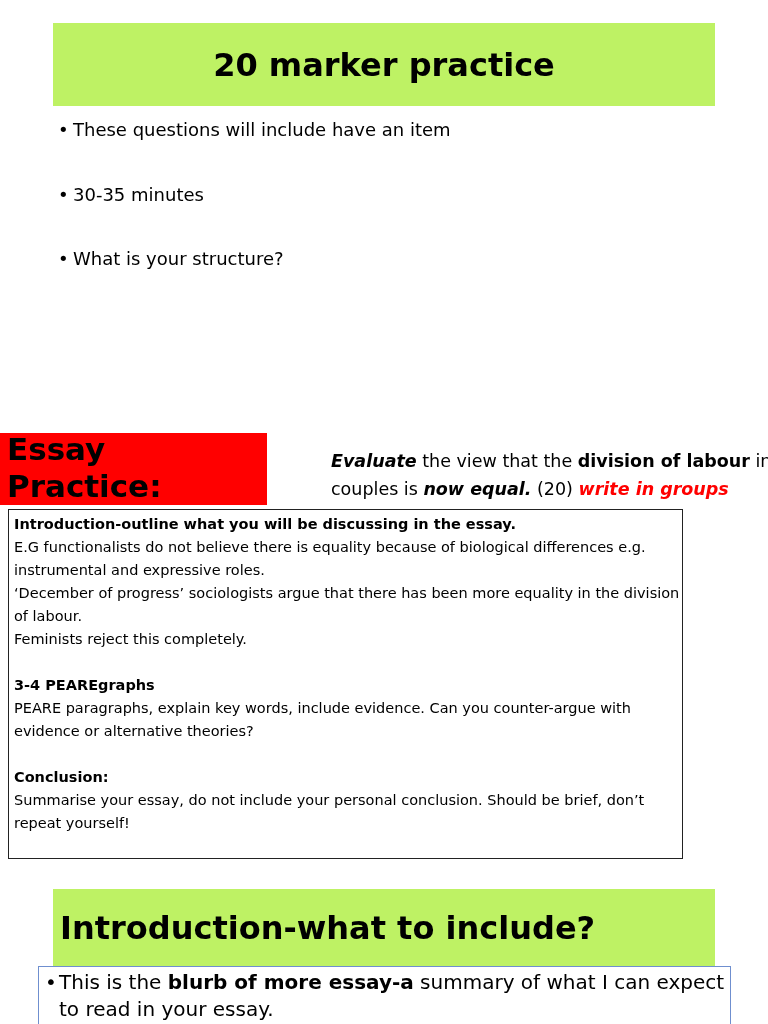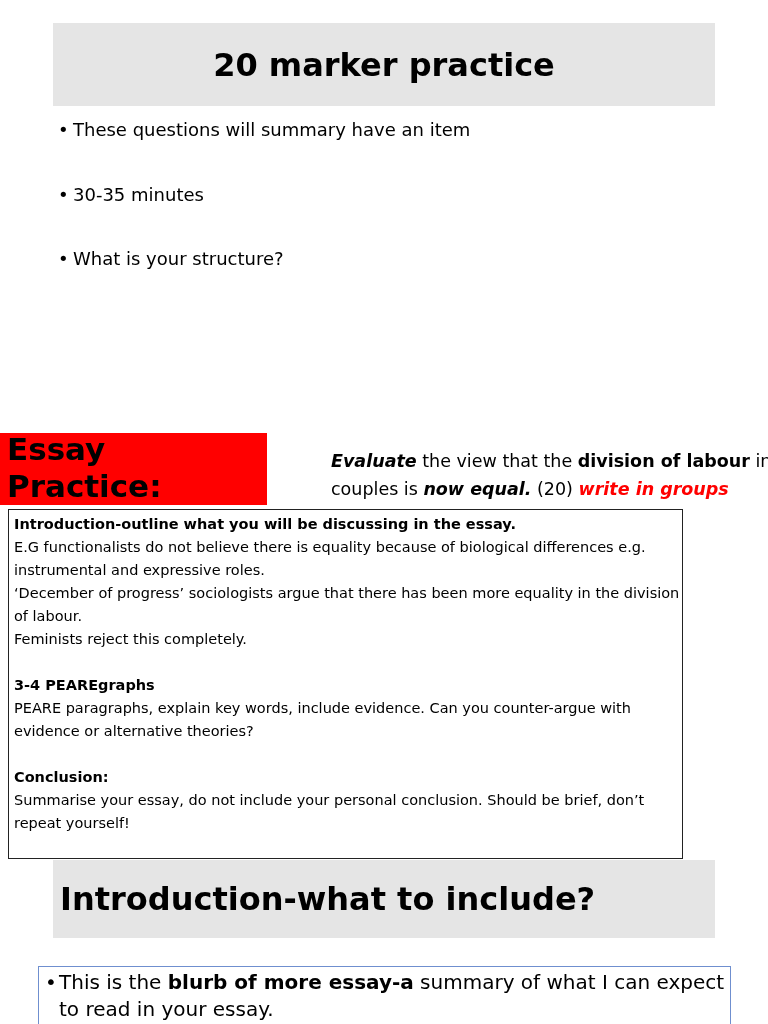--- a/index.html
+++ b/index.html
@@ -2,21 +2,21 @@
 <html><head>
 <meta charset="utf-8">
 <style>
   html, body { margin: 0; padding: 0; }
   body {
     width: 768px; height: 1024px; overflow: hidden;
     background: #ffffff; position: relative;
     font-family: "Liberation Sans", sans-serif; color: #000;
   }
   .banner {
-    position: absolute; background: #e5e5e5;
+    position: absolute; background: #bef264;
     display: flex; align-items: center;
   }
   #title-banner { left: 53px; top: 23px; width: 662px; height: 83px; justify-content: center; }
   #title-banner .banner-text {
     font-family: "DejaVu Sans", sans-serif; font-weight: bold; font-size: 32px;
   }
   .bullet-list { position: absolute; left: 58px; top: 116px; margin: 0; padding: 0; list-style: none; }
   .bullet-list li {
     font-family: "DejaVu Sans", sans-serif; font-size: 18px; line-height: 28px;
     height: 28px; margin-bottom: 36.5px; display: flex;
@@ -42,21 +42,21 @@
     position: absolute; left: 8px; top: 509px; width: 675px; height: 350px;
     border: 1.5px solid #222; box-sizing: border-box;
     padding: 3px 0 0 5px;
     font-family: "DejaVu Sans", sans-serif; font-size: 14.5px; line-height: 23px;
   }
   #plan-box p { margin: 0; }
   #plan-box .gap { height: 23px; }
   #plan-box .b { font-weight: bold; }
   #plan-box .i { }
 
-  #intro-banner { left: 53px; top: 860px; width: 662px; height: 78px; }
+  #intro-banner { left: 53px; top: 889px; width: 662px; height: 78px; }
   #intro-banner .banner-text {
     padding-left: 7px;
     font-family: "DejaVu Sans", sans-serif; font-weight: bold; font-size: 32px;
   }
   #intro-box {
     position: absolute; left: 38px; top: 966px; width: 693px; height: 70px;
     border: 1px solid #6F8FCF; box-sizing: border-box; background: #fff;
     padding: 2px 0 0 6px;
     font-family: "DejaVu Sans", sans-serif; font-size: 20px; line-height: 27px;
   }
@@ -66,21 +66,21 @@
 </head>
 <body>
 
 <div class="banner" id="title-banner">
   <span class="banner-text">20 marker practice</span>
 </div>
 
 <ul class="bullet-list">
   <li>
     <span class="dot">•</span>
-    <span>These questions will summary have an item</span>
+    <span>These questions will include have an item</span>
   </li>
   <li>
     <span class="dot">•</span>
     <span>30-35 minutes</span>
   </li>
   <li>
     <span class="dot">•</span>
     <span>What is your structure?</span>
   </li>
 </ul>

